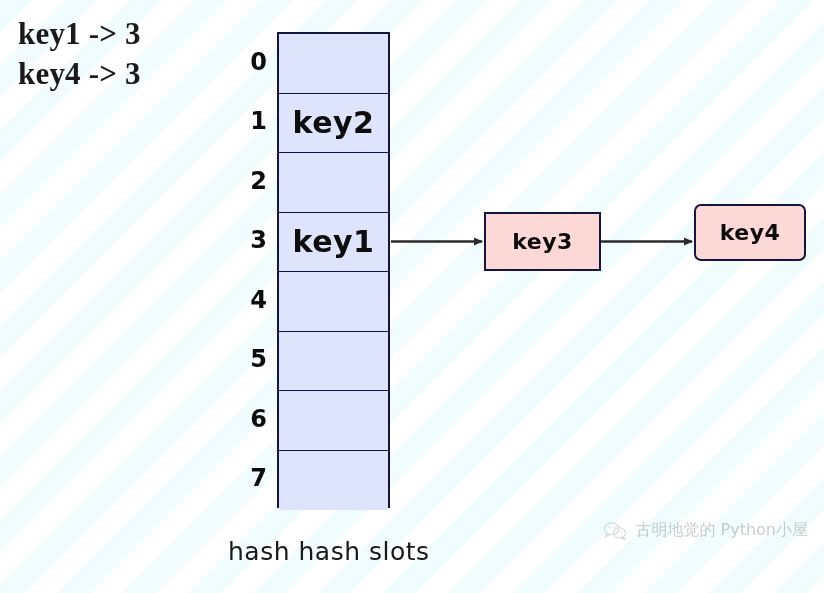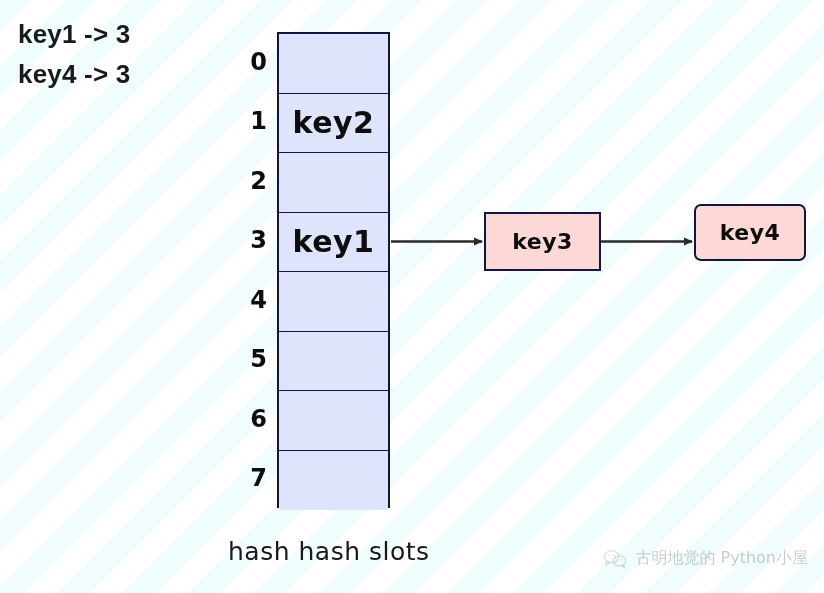--- a/index.html
+++ b/index.html
@@ -30,22 +30,22 @@
   }
 
   
   .mapping-list {
     position: absolute;
     left: 18px;
     top: 14px;
     width: 210px;
   }
   .mapping-line {
-    font-family: Liberation Sans, sans-serif;
-    font-size: 26px;
+    font-family: Liberation Serif, serif;
+    font-size: 31px;
     font-weight: 600;
     color: #1a1a1a;
     line-height: 40px;
     white-space: pre;
     letter-spacing: 0.2px;
   }
 
   
   .slot-table {
     position: absolute;
@@ -148,21 +148,21 @@
     font-weight: 500;
     color: #1a1a1a;
     letter-spacing: 0.5px;
     white-space: nowrap;
   }
 
   
   .watermark {
     position: absolute;
     right: 16px;
-    top: 548px;
+    top: 520px;
     display: flex;
     align-items: center;
     gap: 8px;
     opacity: 0.42;
   }
   .watermark-text {
     font-family: "DejaVu Sans", sans-serif;
     font-size: 16px;
     color: #7c8894;
     white-space: nowrap;

